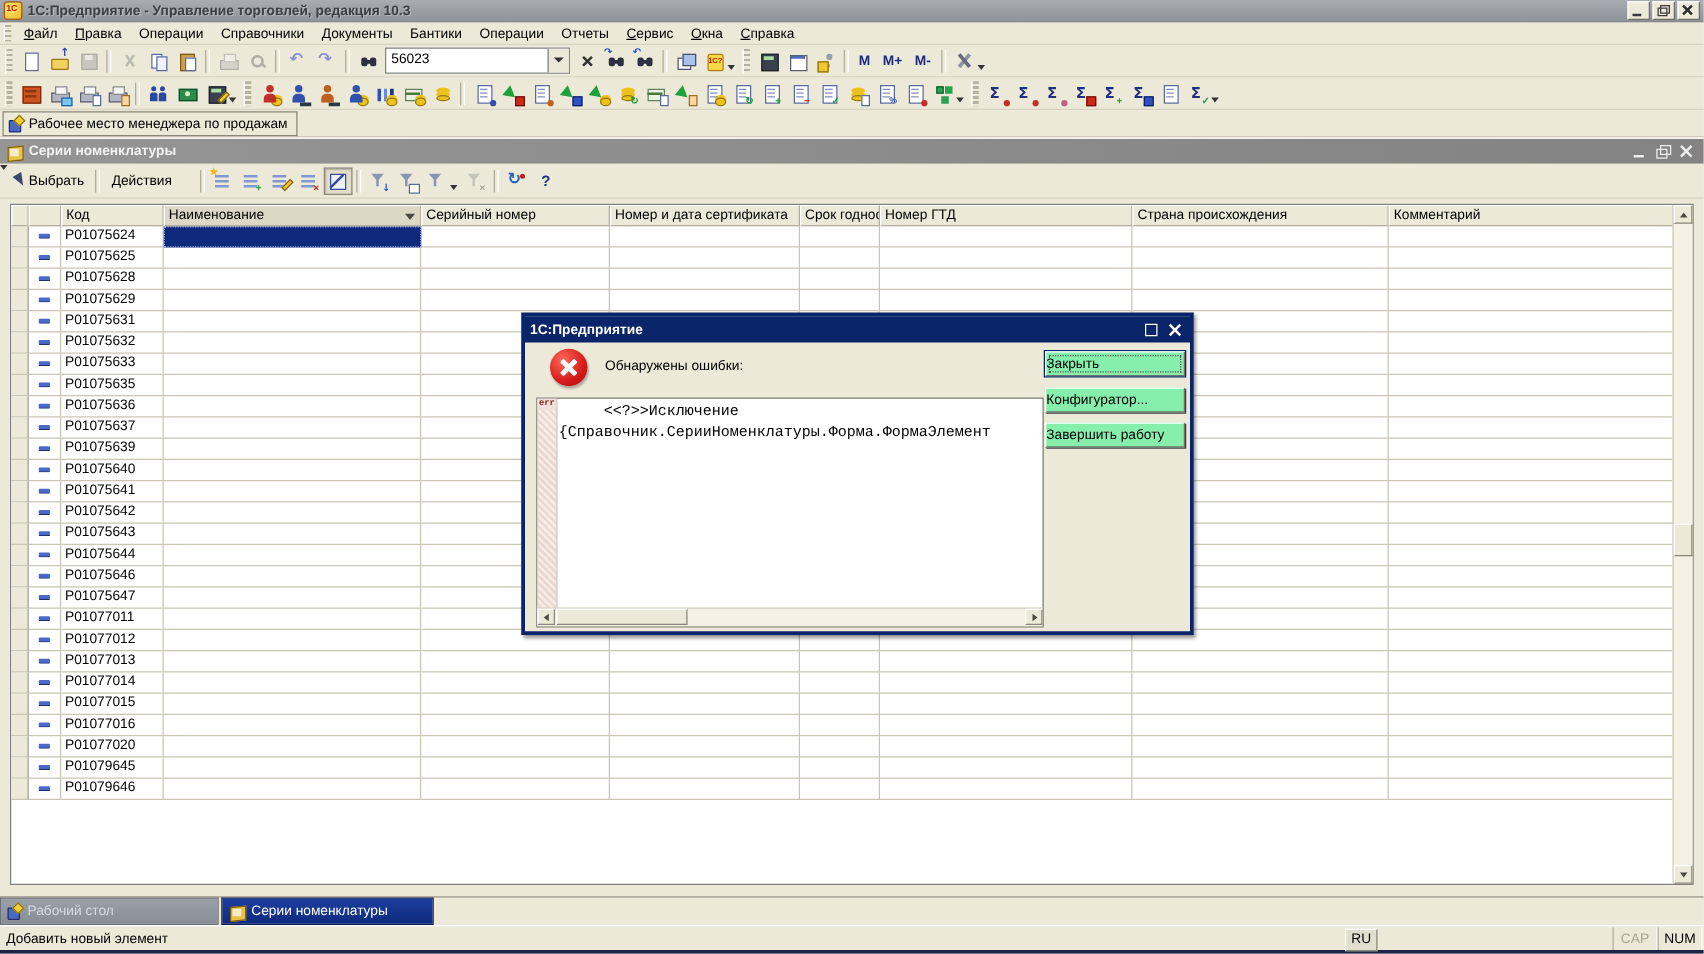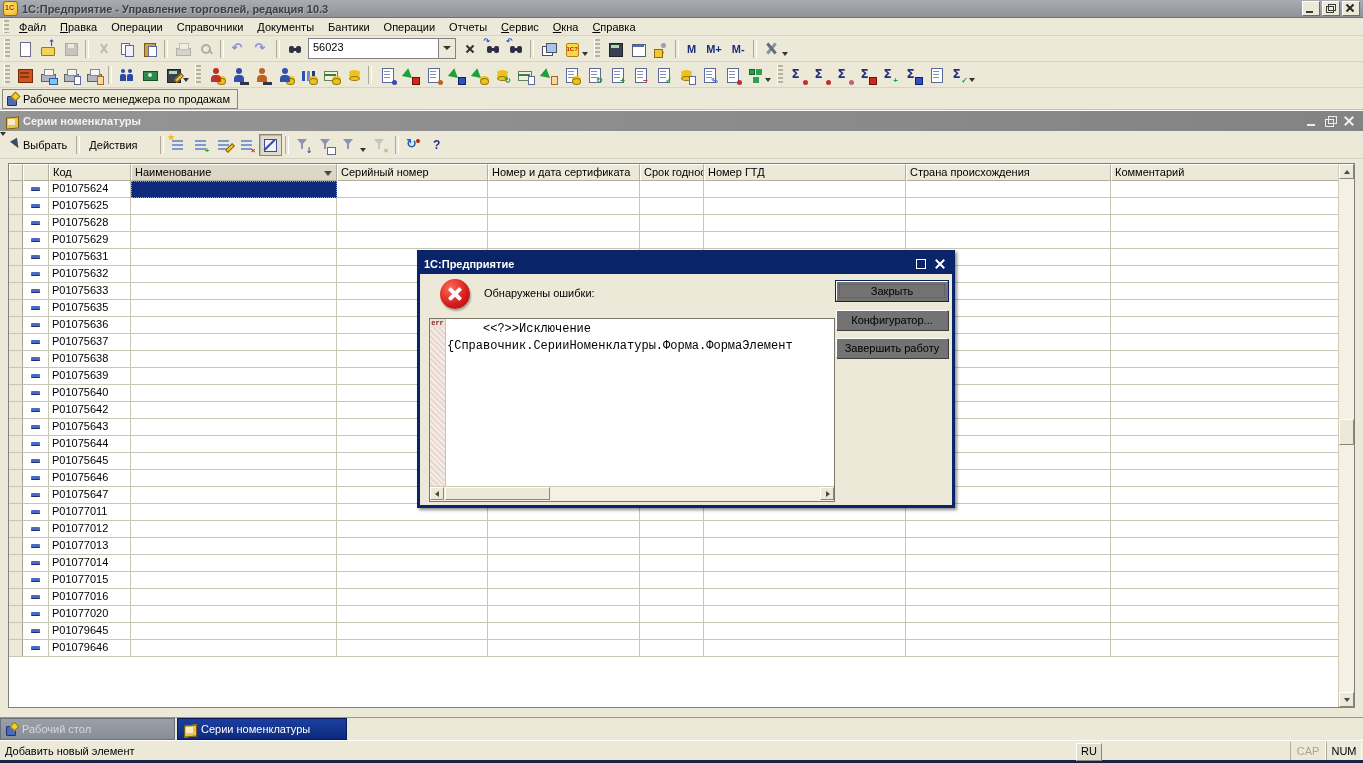--- a/index.html
+++ b/index.html
@@ -193,21 +193,21 @@
   #dlg-title .ttl{flex:1}
   .dlgbtn{width:16px;height:14px;position:relative;margin-left:3px}
   .dlgb-max::before{content:"";position:absolute;left:3px;top:2px;width:8px;height:8px;border:1px solid #fff}
   .dlgb-close::before,.dlgb-close::after{content:"";position:absolute;left:2px;top:6px;width:12px;height:2px;background:#fff}
   .dlgb-close::before{transform:rotate(45deg)}.dlgb-close::after{transform:rotate(-45deg)}
   .err-ic{position:absolute;left:20px;top:26px;width:30px;height:30px;border-radius:50%;
     background:radial-gradient(circle at 35% 30%,#ff6a5a,#d41a1a 60%,#a80e0e);box-shadow:1px 2px 2px rgba(0,0,0,.3)}
   .err-ic::before,.err-ic::after{content:"";position:absolute;left:7px;top:13px;width:16px;height:4px;background:#fff;border-radius:1px}
   .err-ic::before{transform:rotate(45deg)}.err-ic::after{transform:rotate(-45deg)}
   #dlg-msg{position:absolute;left:64px;top:34px}
-  .dlg-btn{position:absolute;left:416px;width:112px;height:20px;background:#737373;text-align:center;line-height:18px;
+  .dlg-btn{position:absolute;left:416px;width:112px;height:20px;background:#86efac;line-height:18px;
     border:1px solid;border-color:#fff #707070 #707070 #fff;box-shadow:1px 1px 0 #404040;box-sizing:border-box}
   .dlg-btn.default{box-shadow:0 0 0 1px #0a246a;outline:1px dotted #555;outline-offset:-4px}
   #errbox{position:absolute;left:9px;top:65px;width:406px;height:184px;background:#fff;border:1px solid #7a7668;box-sizing:border-box}
   #errgutter{position:absolute;left:0;top:0;bottom:14px;width:15px;border-right:1px solid #d0c0b8;
     background:repeating-linear-gradient(45deg,#f6ece6 0 2px,#e8d8d0 2px 4px)}
   #errgutter .tag{font:bold 7px/9px "Liberation Mono",monospace;color:#8a2020;display:block;text-align:center;background:#f0e0da}
   #errlines{position:absolute;left:17px;top:2px;right:1px;bottom:15px;overflow:hidden;
     font-family:"Liberation Mono","DejaVu Sans Mono",monospace;font-size:12px;line-height:17px;white-space:pre}
   .hsb{position:absolute;left:0;right:0;bottom:0;height:14px;background:#f4f1e4;border-top:1px solid #d0ccba}
   .hsbtn{position:absolute;top:0;width:14px;height:13px;background:#ECE9D8;border:1px solid;border-color:#fff #8a867a #8a867a #fff;box-sizing:border-box}
@@ -762,34 +762,20 @@
         <div class="td" style="width: 64px; flex: 0 0 auto;"></div>
         <div class="td" style="width: 202px; flex: 0 0 auto;"></div>
         <div class="td" style="width: 205px; flex: 0 0 auto;"></div>
         <div class="td" style="width: 228px; flex: 0 0 auto;"></div>
       </div>
       <div class="tr">
         <div class="td selcol" style="width: 14px; flex: 0 0 auto;"></div>
         <div class="td iconcol" style="width: 26px; flex: 0 0 auto;">
           <span class="dash"></span>
         </div>
-        <div class="td" style="width: 82px; flex: 0 0 auto;">P01075638</div>
-        <div class="td" style="width: 206px; flex: 0 0 auto;"></div>
-        <div class="td" style="width: 151px; flex: 0 0 auto;"></div>
-        <div class="td" style="width: 152px; flex: 0 0 auto;"></div>
-        <div class="td" style="width: 64px; flex: 0 0 auto;"></div>
-        <div class="td" style="width: 202px; flex: 0 0 auto;"></div>
-        <div class="td" style="width: 205px; flex: 0 0 auto;"></div>
-        <div class="td" style="width: 228px; flex: 0 0 auto;"></div>
-      </div>
-      <div class="tr">
-        <div class="td selcol" style="width: 14px; flex: 0 0 auto;"></div>
-        <div class="td iconcol" style="width: 26px; flex: 0 0 auto;">
-          <span class="dash"></span>
-        </div>
         <div class="td" style="width: 82px; flex: 0 0 auto;">P01075639</div>
         <div class="td" style="width: 206px; flex: 0 0 auto;"></div>
         <div class="td" style="width: 151px; flex: 0 0 auto;"></div>
         <div class="td" style="width: 152px; flex: 0 0 auto;"></div>
         <div class="td" style="width: 64px; flex: 0 0 auto;"></div>
         <div class="td" style="width: 202px; flex: 0 0 auto;"></div>
         <div class="td" style="width: 205px; flex: 0 0 auto;"></div>
         <div class="td" style="width: 228px; flex: 0 0 auto;"></div>
       </div>
       <div class="tr">
@@ -804,20 +790,34 @@
         <div class="td" style="width: 64px; flex: 0 0 auto;"></div>
         <div class="td" style="width: 202px; flex: 0 0 auto;"></div>
         <div class="td" style="width: 205px; flex: 0 0 auto;"></div>
         <div class="td" style="width: 228px; flex: 0 0 auto;"></div>
       </div>
       <div class="tr">
         <div class="td selcol" style="width: 14px; flex: 0 0 auto;"></div>
         <div class="td iconcol" style="width: 26px; flex: 0 0 auto;">
           <span class="dash"></span>
         </div>
+        <div class="td" style="width: 82px; flex: 0 0 auto;">P01075641</div>
+        <div class="td" style="width: 206px; flex: 0 0 auto;"></div>
+        <div class="td" style="width: 151px; flex: 0 0 auto;"></div>
+        <div class="td" style="width: 152px; flex: 0 0 auto;"></div>
+        <div class="td" style="width: 64px; flex: 0 0 auto;"></div>
+        <div class="td" style="width: 202px; flex: 0 0 auto;"></div>
+        <div class="td" style="width: 205px; flex: 0 0 auto;"></div>
+        <div class="td" style="width: 228px; flex: 0 0 auto;"></div>
+      </div>
+      <div class="tr">
+        <div class="td selcol" style="width: 14px; flex: 0 0 auto;"></div>
+        <div class="td iconcol" style="width: 26px; flex: 0 0 auto;">
+          <span class="dash"></span>
+        </div>
         <div class="td" style="width: 82px; flex: 0 0 auto;">P01075642</div>
         <div class="td" style="width: 206px; flex: 0 0 auto;"></div>
         <div class="td" style="width: 151px; flex: 0 0 auto;"></div>
         <div class="td" style="width: 152px; flex: 0 0 auto;"></div>
         <div class="td" style="width: 64px; flex: 0 0 auto;"></div>
         <div class="td" style="width: 202px; flex: 0 0 auto;"></div>
         <div class="td" style="width: 205px; flex: 0 0 auto;"></div>
         <div class="td" style="width: 228px; flex: 0 0 auto;"></div>
       </div>
       <div class="tr">
@@ -833,34 +833,20 @@
         <div class="td" style="width: 202px; flex: 0 0 auto;"></div>
         <div class="td" style="width: 205px; flex: 0 0 auto;"></div>
         <div class="td" style="width: 228px; flex: 0 0 auto;"></div>
       </div>
       <div class="tr">
         <div class="td selcol" style="width: 14px; flex: 0 0 auto;"></div>
         <div class="td iconcol" style="width: 26px; flex: 0 0 auto;">
           <span class="dash"></span>
         </div>
         <div class="td" style="width: 82px; flex: 0 0 auto;">P01075644</div>
-        <div class="td" style="width: 206px; flex: 0 0 auto;"></div>
-        <div class="td" style="width: 151px; flex: 0 0 auto;"></div>
-        <div class="td" style="width: 152px; flex: 0 0 auto;"></div>
-        <div class="td" style="width: 64px; flex: 0 0 auto;"></div>
-        <div class="td" style="width: 202px; flex: 0 0 auto;"></div>
-        <div class="td" style="width: 205px; flex: 0 0 auto;"></div>
-        <div class="td" style="width: 228px; flex: 0 0 auto;"></div>
-      </div>
-      <div class="tr">
-        <div class="td selcol" style="width: 14px; flex: 0 0 auto;"></div>
-        <div class="td iconcol" style="width: 26px; flex: 0 0 auto;">
-          <span class="dash"></span>
-        </div>
-        <div class="td" style="width: 82px; flex: 0 0 auto;">P01075645</div>
         <div class="td" style="width: 206px; flex: 0 0 auto;"></div>
         <div class="td" style="width: 151px; flex: 0 0 auto;"></div>
         <div class="td" style="width: 152px; flex: 0 0 auto;"></div>
         <div class="td" style="width: 64px; flex: 0 0 auto;"></div>
         <div class="td" style="width: 202px; flex: 0 0 auto;"></div>
         <div class="td" style="width: 205px; flex: 0 0 auto;"></div>
         <div class="td" style="width: 228px; flex: 0 0 auto;"></div>
       </div>
       <div class="tr">
         <div class="td selcol" style="width: 14px; flex: 0 0 auto;"></div>

